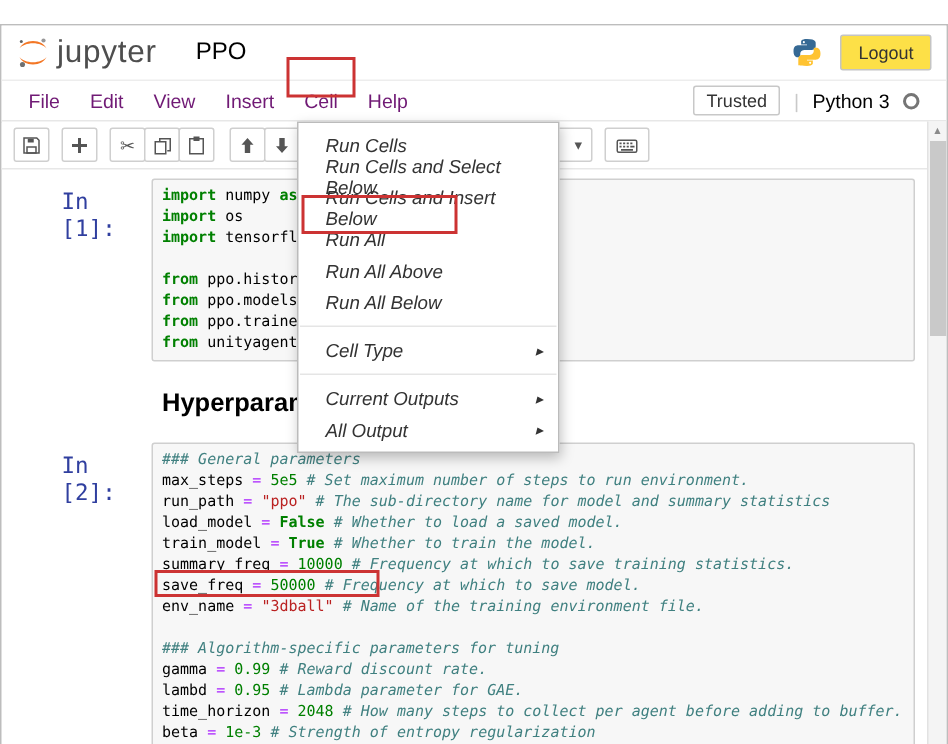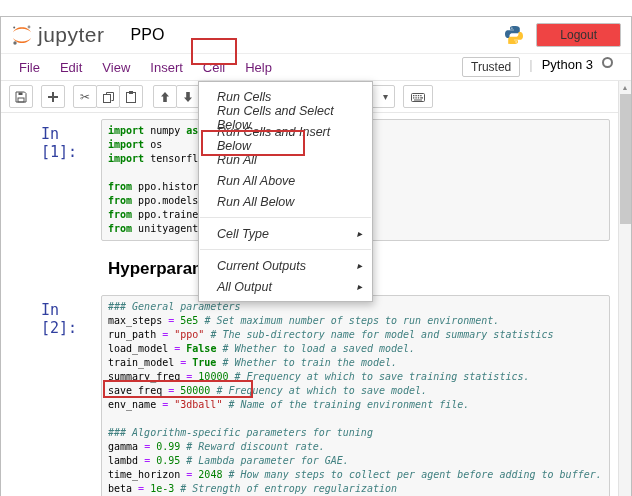--- a/index.html
+++ b/index.html
@@ -7,29 +7,29 @@
   .page{position:relative;width:632px;height:496px;background:#fff;border:1px solid #bdbdbd;
         font-family:"Liberation Sans",sans-serif;overflow:hidden;margin-top:16px;}
 
   
   .header{position:absolute;top:0;left:0;right:0;height:37px;display:flex;align-items:center;
           padding:0 10px;border-bottom:1px solid #ededed;background:#fff;}
   .logo{display:flex;align-items:center;gap:5px;cursor:pointer;}
   .logo-text{font-size:21px;color:#4e4e4e;letter-spacing:.5px;}
   .nb-title{margin-left:26px;font-size:16px;color:#000;}
   .header-right{margin-left:auto;display:flex;align-items:center;gap:12px;}
-  .logout{border:1px solid #c4c4c4;background:#ef4444;border-radius:2px;font-size:12px;
-          padding:4px 23px;color:#333;cursor:pointer;font-family:"Liberation Sans",sans-serif;}
+  .logout{border:1px solid #c4c4c4;background:#fde047;border-radius:2px;font-size:12px;
+          padding:4px 11px;color:#333;cursor:pointer;font-family:"Liberation Sans",sans-serif;}
 
   
   .menubar{position:absolute;top:37px;left:0;right:0;height:27px;border-bottom:1px solid #e7e7e7;
            display:flex;align-items:center;font-size:13px;background:#fff;}
   #menu-items{display:flex;padding-left:8px;}
   .menu-item{padding:4px 10px;color:#701a75;cursor:pointer;}
-  .menubar-right{margin-left:auto;display:flex;align-items:flex-start;gap:9px;padding-right:18px;}
+  .menubar-right{margin-left:auto;display:flex;align-items:center;gap:9px;padding-right:18px;}
   .trusted{border:1px solid #c8c8c8;border-radius:2px;padding:2px 8px;font-size:12px;color:#333;}
   .kdiv{color:#c9c9c9;}
   .kernel{font-size:13px;color:#000;}
   .kcircle{width:11px;height:11px;border:2px solid #757575;border-radius:50%;display:inline-block;}
 
   
   .toolbar{position:absolute;top:65px;left:0;right:13px;height:31px;border-bottom:1px solid #e7e7e7;background:#fff;}
   .tb-btn{position:absolute;top:3px;width:24px;height:23px;border:1px solid #cfcfcf;background:#fff;
           border-radius:2px;display:flex;align-items:center;justify-content:center;color:#555;
           font-size:12px;padding:0;cursor:pointer;}

